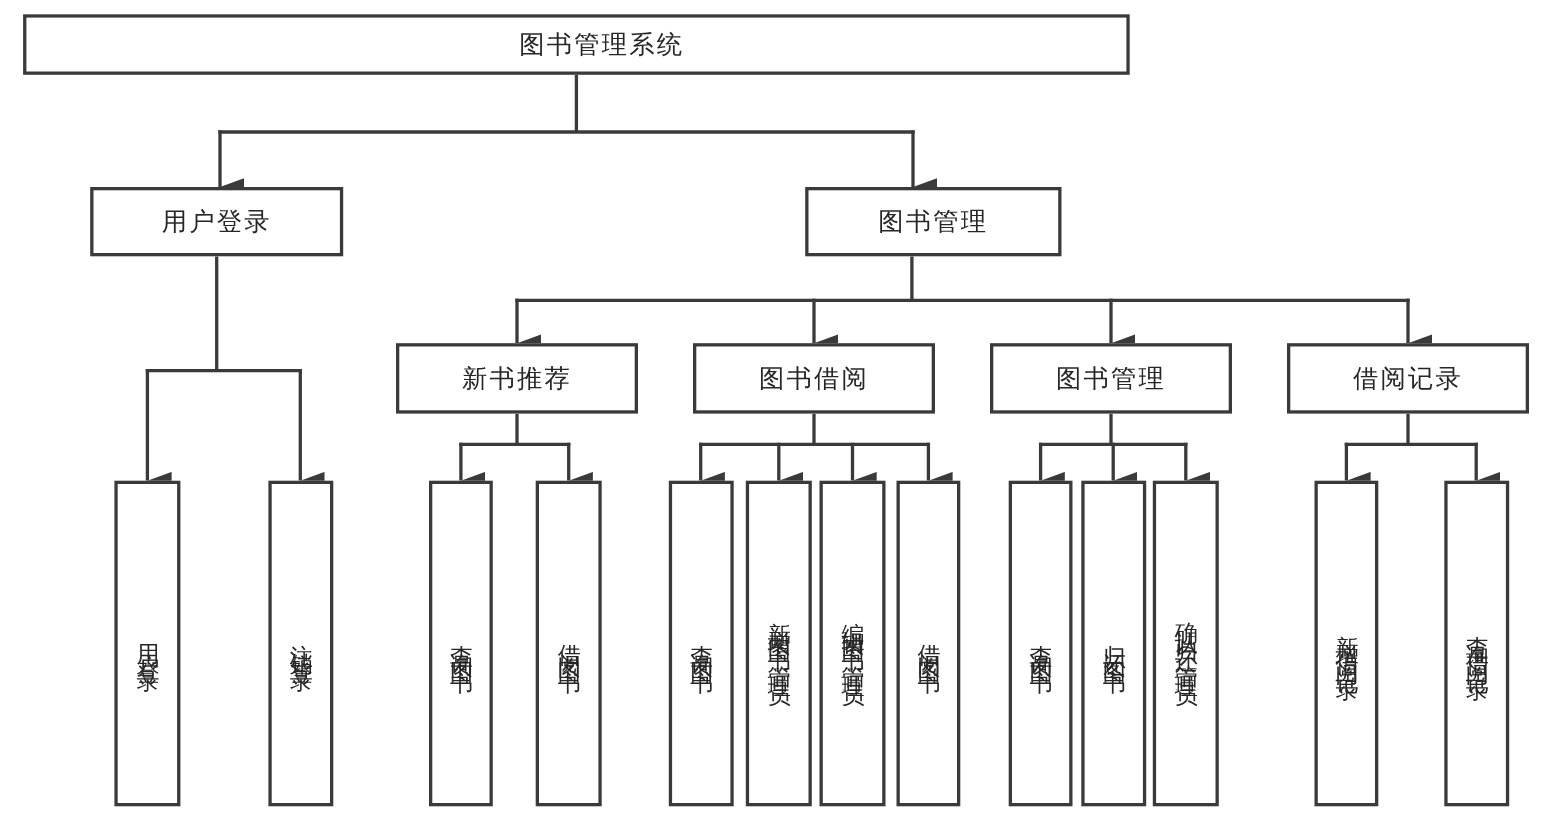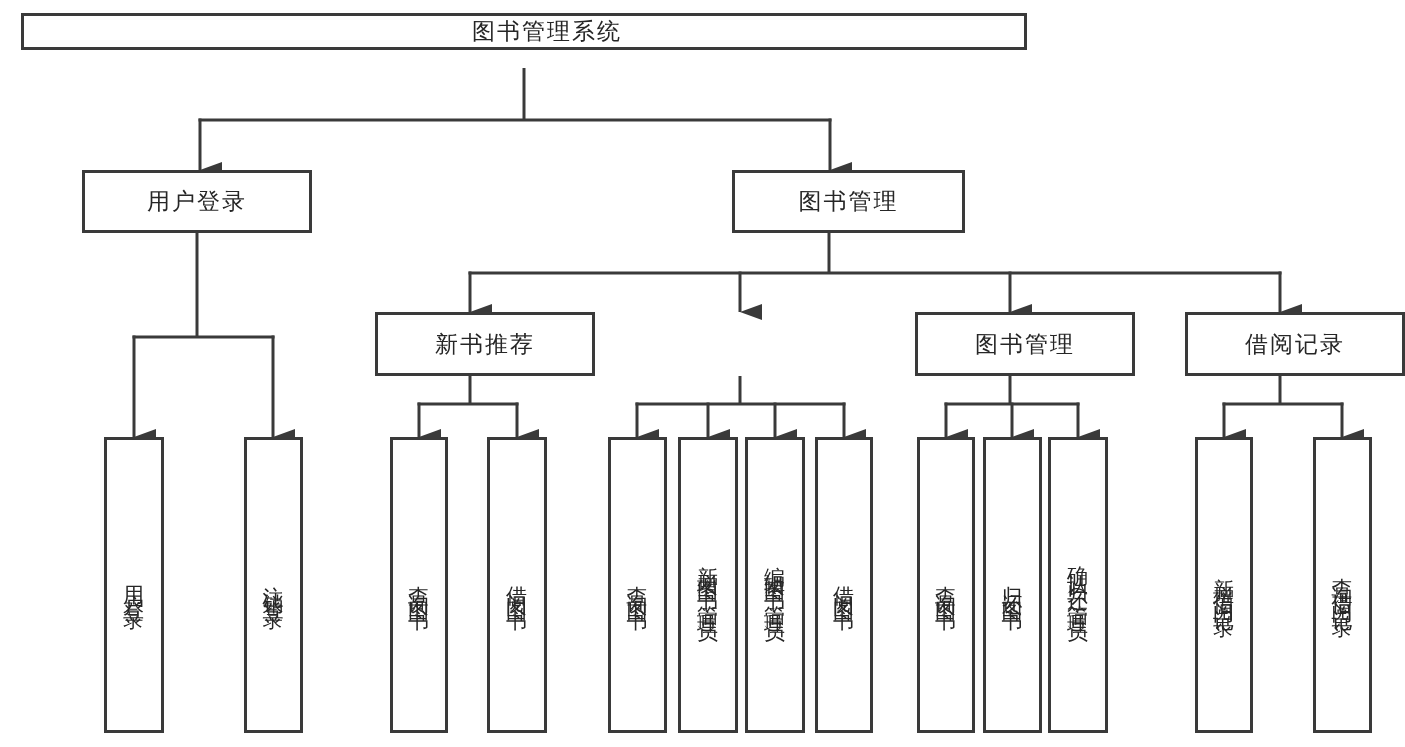--- a/index.html
+++ b/index.html
@@ -24,21 +24,21 @@
     border: 3px solid #3a3a3a;
     display: flex;
     align-items: center;
     justify-content: center;
     color: #262626;
     letter-spacing: 2px;
     text-align: center;
   }
   .root-node   { font-size: 23px; }
   .branch-node { font-size: 23px; }
-  .section-node{ font-size: 23px; margin-left: 15px; }
+  .section-node{ font-size: 23px; }
   .leaf-node {
     writing-mode: vertical-rl;
     font-size: 21px;
     letter-spacing: 8px;
     line-height: 1;
   }
   .watermark {
     position: absolute;
     right: 5px;
     bottom: 3px;
@@ -96,26 +96,27 @@
       <line x1="1012" y1="402.5" x2="1012" y2="437" marker-end="url(#arrow)"></line>
       <line x1="1078" y1="402.5" x2="1078" y2="437" marker-end="url(#arrow)"></line>
 
       <line x1="1280" y1="376" x2="1280" y2="404"></line>
       <line x1="1222.5" y1="404" x2="1343.5" y2="404"></line>
       <line x1="1224" y1="402.5" x2="1224" y2="437" marker-end="url(#arrow)"></line>
       <line x1="1342" y1="402.5" x2="1342" y2="437" marker-end="url(#arrow)"></line>
     </g>
   </svg>
 
-  <div class="node root-node" style="left:21px; top:13px; width:1006px; height:37px;padding-left:46px;">图书管理系统</div>
+  <div class="node root-node" style="left:21px; top:13px; width:1006px; height:55px;padding-left:46px;">图书管理系统</div>
 
   <div class="node branch-node" style="left:82px; top:170px; width:230px; height:63px;">用户登录</div>
   <div class="node branch-node" style="left:732px; top:170px; width:233px; height:63px;">图书管理</div>
 
   <div class="node section-node" style="left:360px; top:312px; width:220px; height:64px;">新书推荐</div>
+  <div class="node section-node" style="left:630px; top:312px; width:220px; height:64px;">图书借阅</div>
   <div class="node section-node" style="left:900px; top:312px; width:220px; height:64px;">图书管理</div>
   <div class="node section-node" style="left:1170px; top:312px; width:220px; height:64px;">借阅记录</div>
 
   <div class="node leaf-node" style="left:104px; top:437px; width:60px; height:296px;">用户登录</div>
   <div class="node leaf-node" style="left:244px; top:437px; width:59px; height:296px;">注销登录</div>
 
   <div class="node leaf-node" style="left:390px; top:437px; width:58px; height:296px;">查询图书</div>
   <div class="node leaf-node" style="left:487px; top:437px; width:60px; height:296px;">借阅图书</div>
 
   <div class="node leaf-node" style="left:608px; top:437px; width:59px; height:296px;">查询图书</div>

